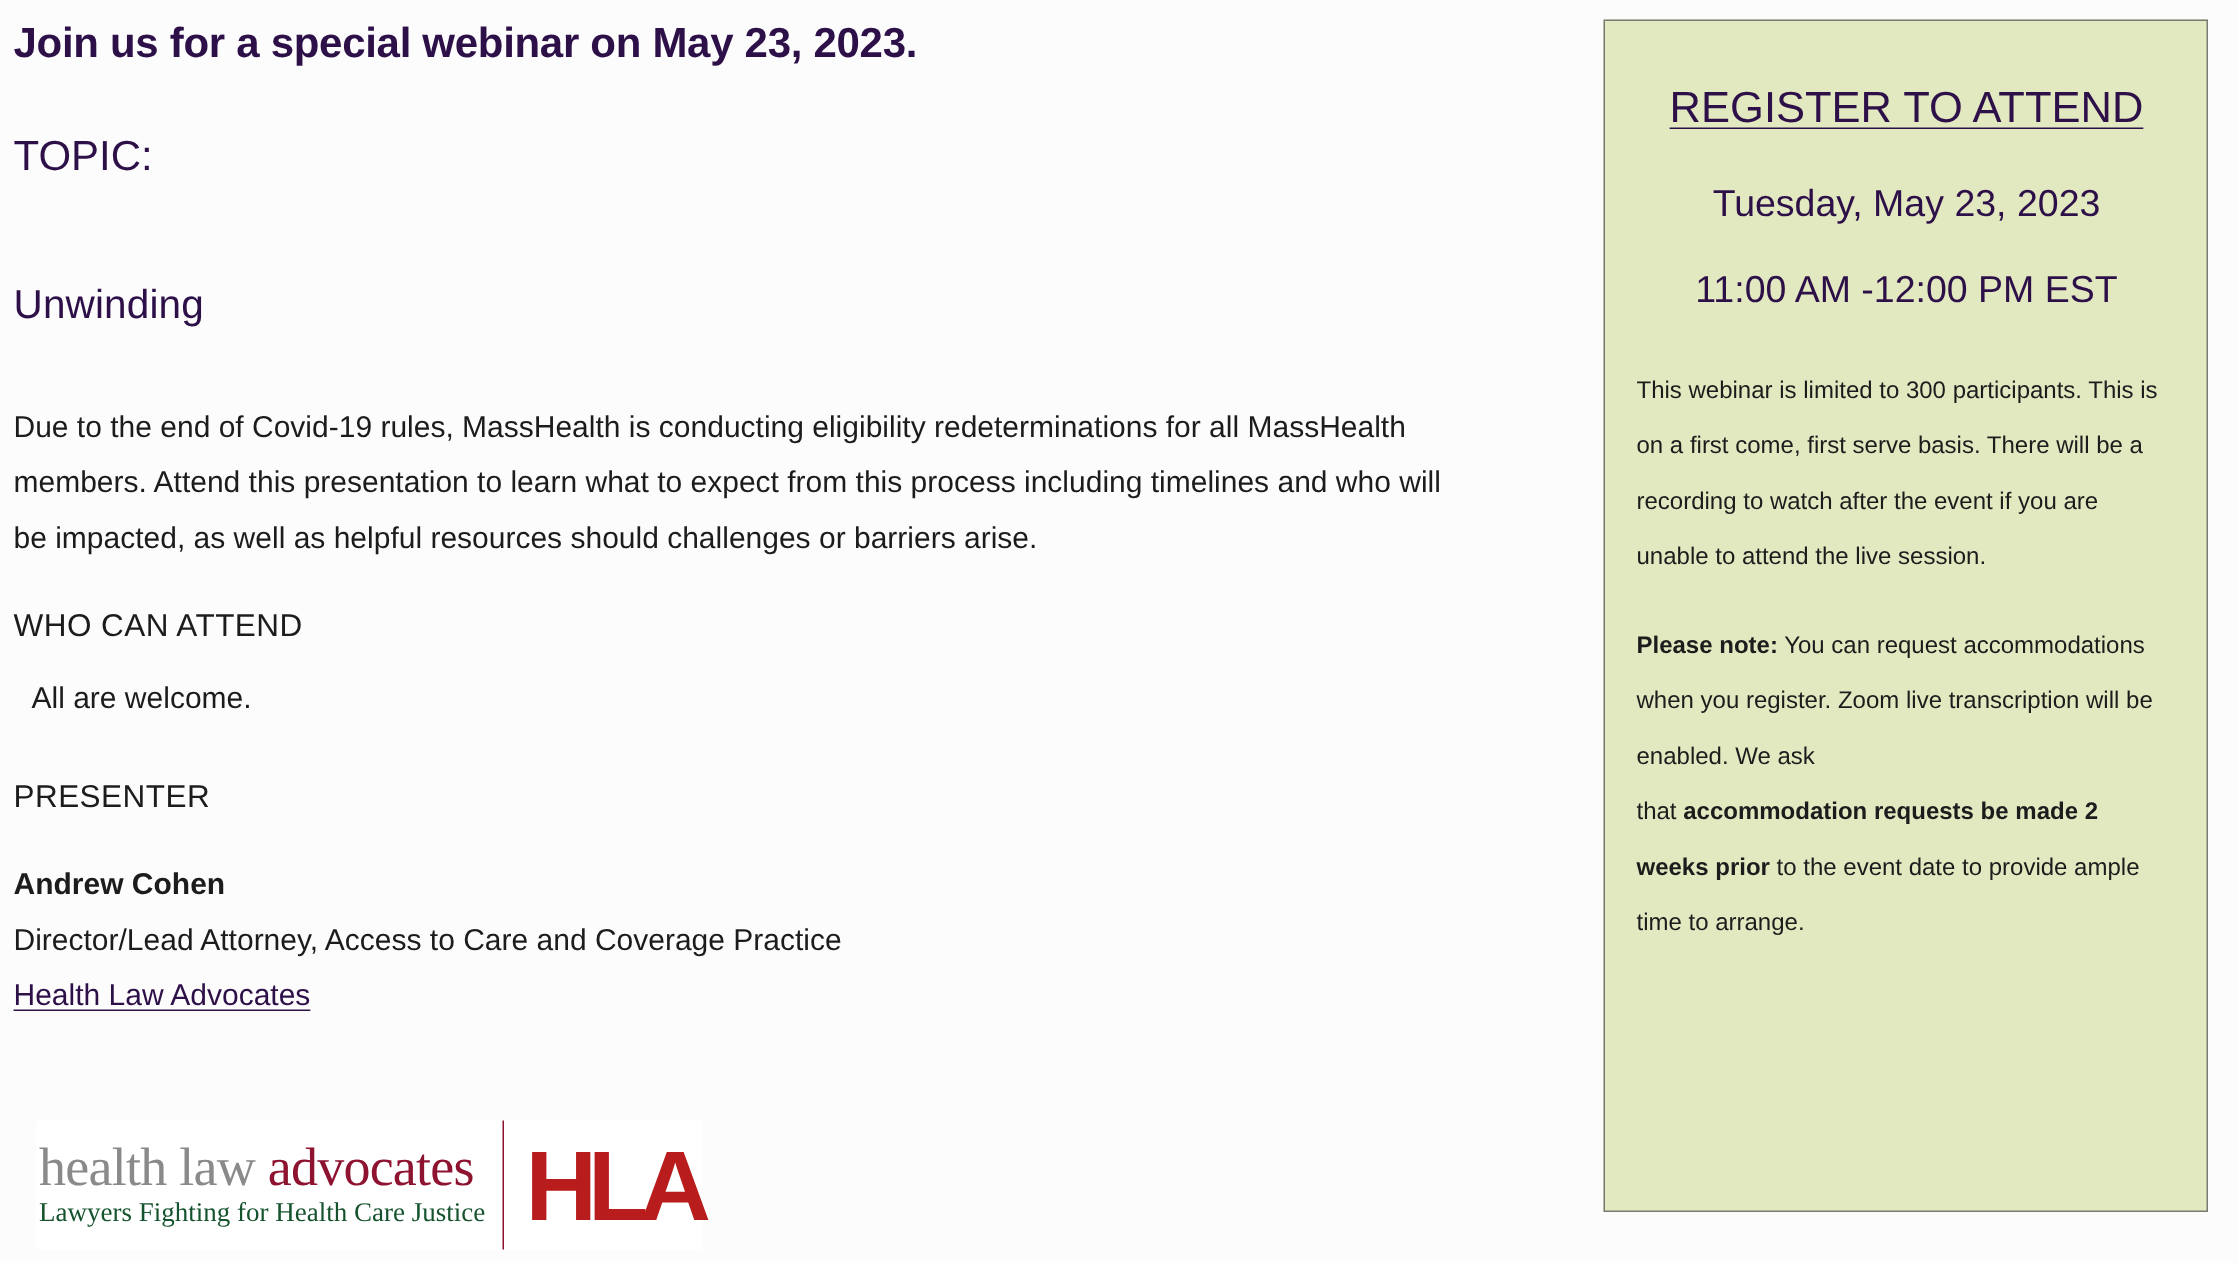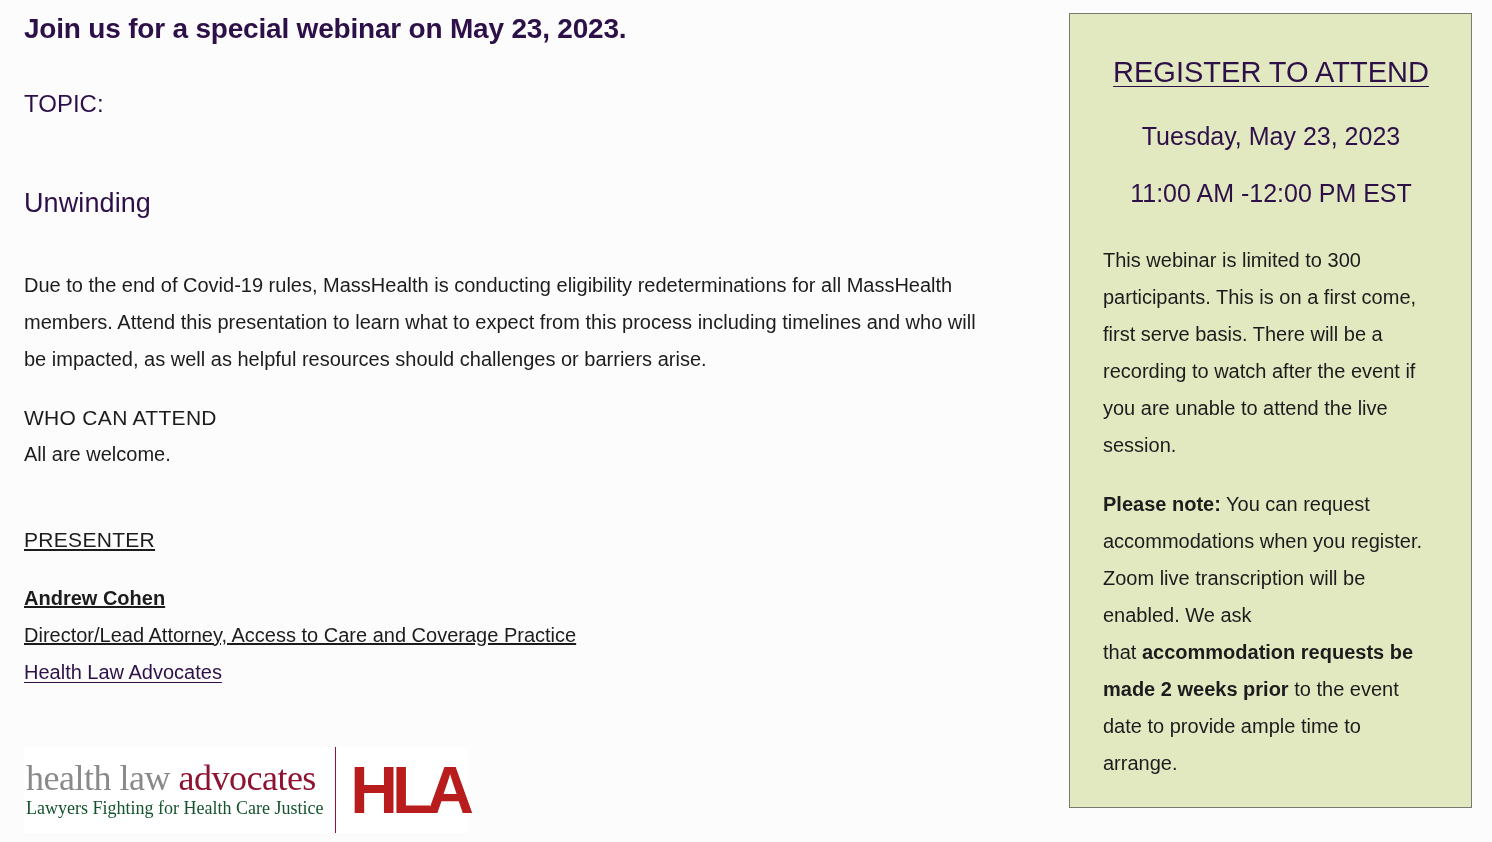--- a/index.html
+++ b/index.html
@@ -4,44 +4,44 @@
   <style>
     html, body { margin: 0; padding: 0; }
     body {
       width: 1492px; height: 842px; overflow: hidden;
       background: #fcfcfd;
       font-family: "Liberation Sans", sans-serif;
       color: #1c1c1c;
       position: relative;
     }
     .main {
-      position: absolute; left: 24px; top: 8px; width: 960px;
+      position: absolute; left: 9px; top: 8px; width: 960px;
     }
     .intro {
       font-size: 28px; color: #2e1049; margin: 0; line-height: 42px;
       letter-spacing: -0.2px;
     }
     .topic-label {
-      font-size: 24px; color: #2e1049; margin: 34px 0 0 0; line-height: 40px;
+      font-size: 28px; color: #2e1049; margin: 34px 0 0 0; line-height: 40px;
       font-weight: normal;
     }
     .topic-title {
       font-size: 27px; color: #2e1049; margin: 4px 0 0 0; line-height: 50px;
       font-weight: normal; letter-spacing: 0.1px;
     }
     .desc {
       font-size: 20px; line-height: 37px; margin: 39px 0 0 0; color: #1c1c1c;
     }
     .section-heading {
       font-size: 21px; font-weight: normal; margin: 0; line-height: 36px; color: #1c1c1c;
       letter-spacing: 0.3px;
     }
     .who { margin-top: 22px; }
-    .who-text { font-size: 20px; line-height: 36px; margin: 0; }
-    .presenter { margin-top: 50px; text-decoration: underline; }
+    .who-text { font-size: 20px; line-height: 36px; margin: 12px; }
+    .presenter { margin-top: 30px; }
     .presenter-name { font-size: 20px; font-weight: bold; margin: 22px 0 0 0; line-height: 37px; }
     .presenter-role { font-size: 20px; margin: 0; line-height: 37px; }
     .presenter-org {
       font-size: 20px; line-height: 37px; color: #2e1049; text-decoration: underline;
       text-decoration-thickness: 1px; text-underline-offset: 3px; display: inline-block;
     }
     .logo {
       position: absolute; left: 24px; top: 747px; width: 444px; height: 86px;
       background: #ffffff; display: flex; align-items: center;
     }
@@ -72,21 +72,21 @@
     .register-link {
       display: block; text-align: center; font-size: 29px; color: #2e1049;
       text-decoration: underline; text-decoration-thickness: 1px;
       text-underline-offset: 4px; margin-top: 38px; line-height: 40px;
     }
     .event-date, .event-time {
       text-align: center; color: #2e1049; font-size: 25px; margin: 16px;
     }
     .event-date { margin-top: 24px; line-height: 40px; }
     .event-time { line-height: 42px; }
-    .side-p { font-size: 20px; line-height: 37px; margin: 12px; color: #1c1c1c; }
+    .side-p { font-size: 16px; line-height: 37px; margin: 0; color: #1c1c1c; }
     .side-p1 { margin-top: 28px; }
     .side-p2 { margin-top: 22px; }
     .bold { font-weight: bold; }
   </style>
 </head>
 <body>
 
 <div class="main">
   <h1 class="intro">Join us for a special webinar on May 23, 2023.</h1>
   <h2 class="topic-label">TOPIC:</h2>

